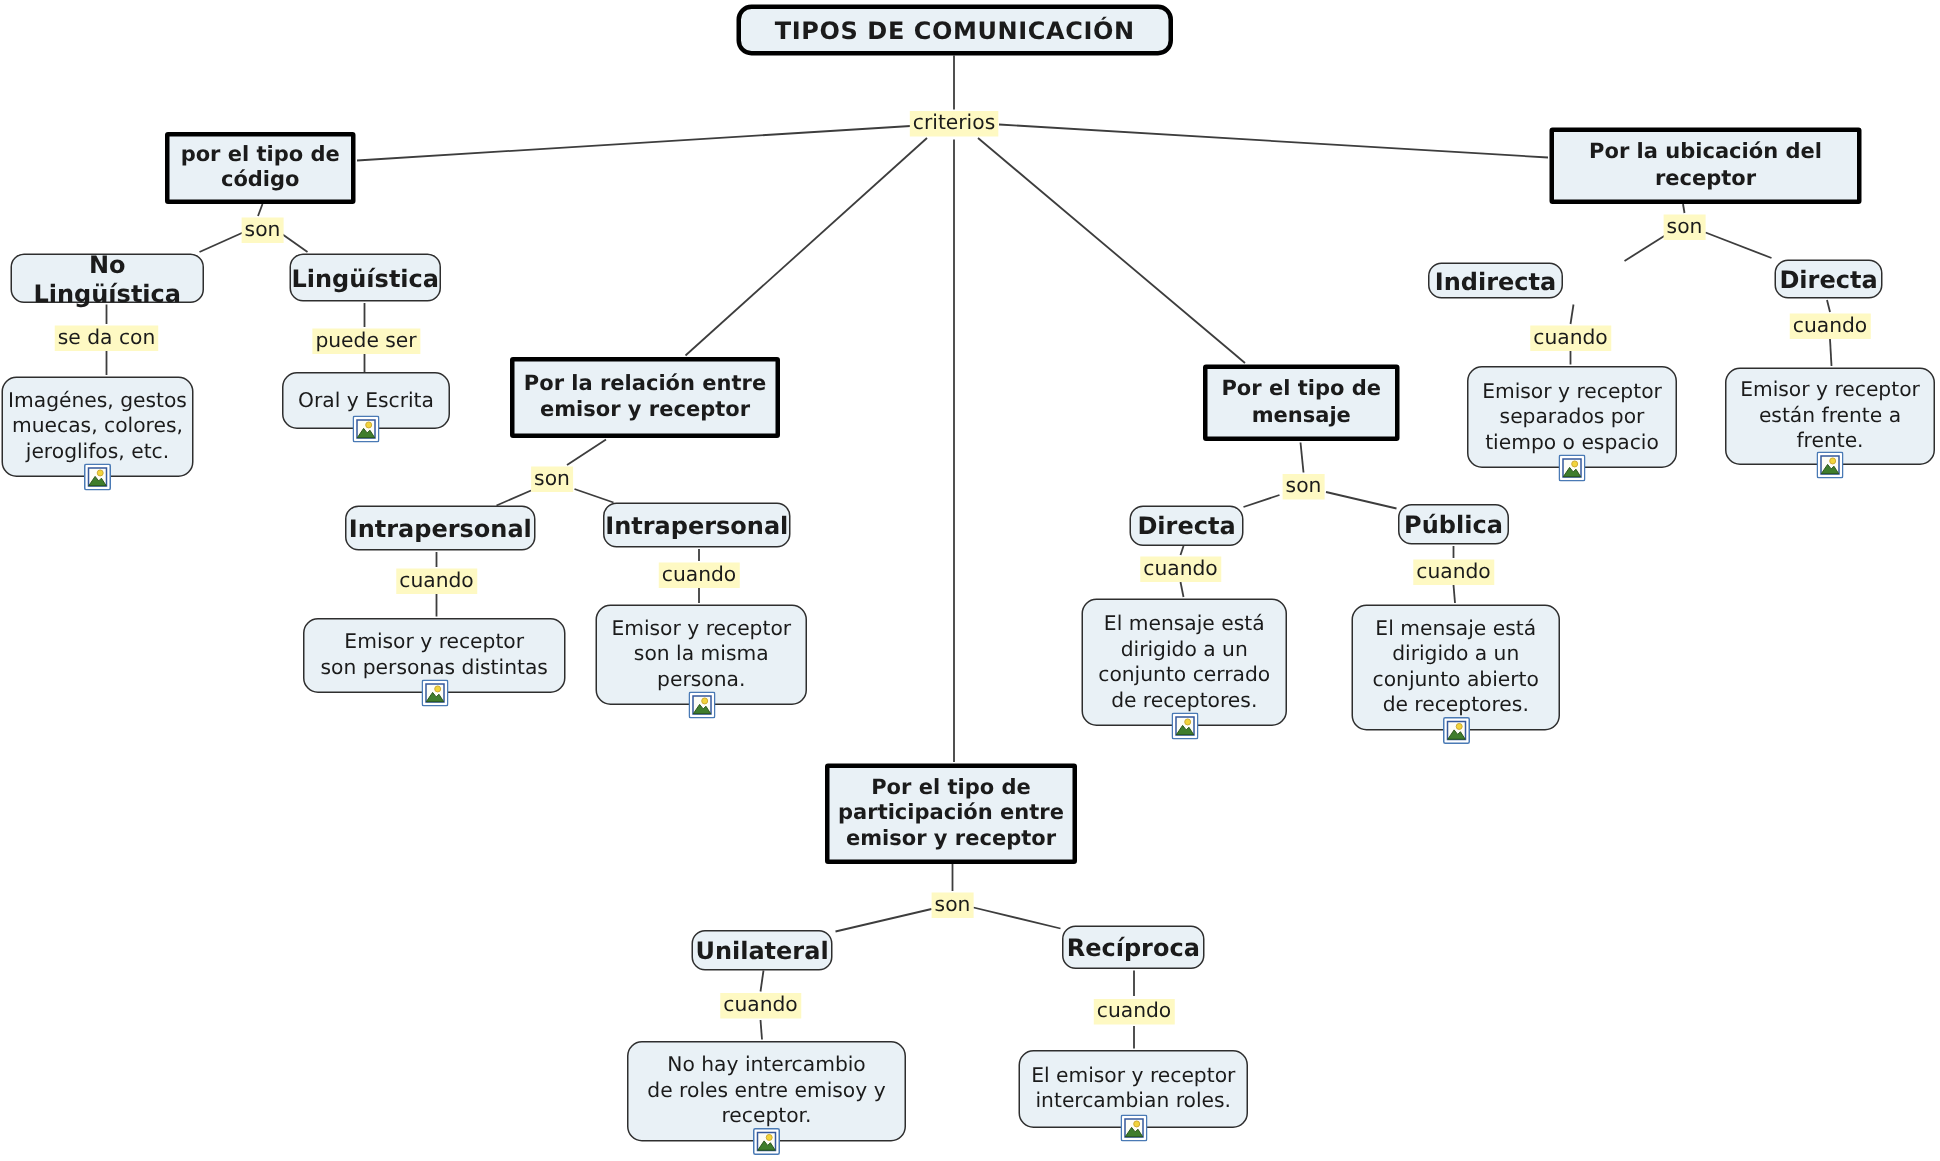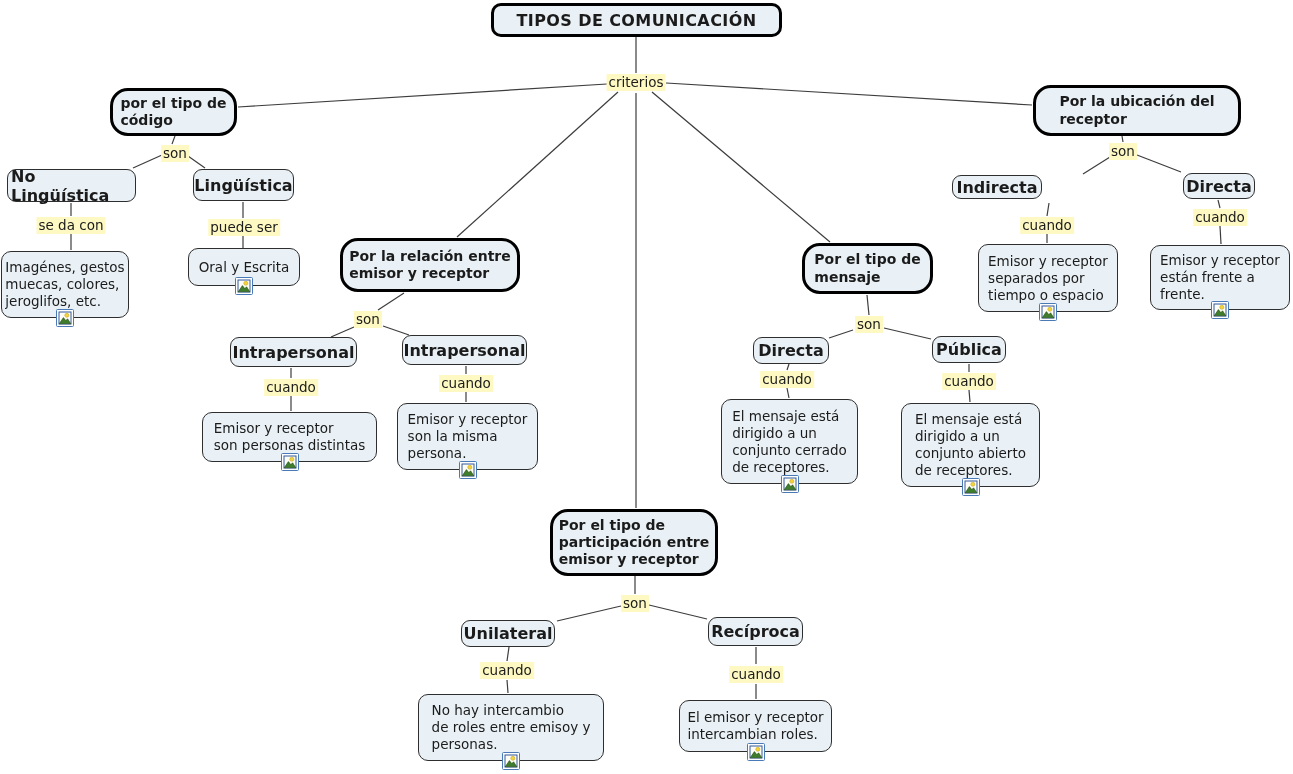--- a/index.html
+++ b/index.html
@@ -5,23 +5,23 @@
   html,body{margin:0;padding:0;background:#ffffff;}
   #canvas{
     position:relative;width:1293px;height:774px;background:#ffffff;
     font-family:"DejaVu Sans","Liberation Sans",sans-serif;color:#1b1b1b;overflow:hidden;
   }
   svg.wires{position:absolute;left:0;top:0;width:1293px;height:774px;}
   svg.wires line{stroke:#3d3d3d;stroke-width:1.2;}
   .cnode{
     position:absolute;box-sizing:border-box;background:#e9f1f6;
     border:1.5px solid #2e2e2e;border-radius:9px;
-    display:flex;align-items:center;justify-content:center;
+    display:flex;align-items:center;justify-content:center;text-align:center;
   }
-  .concept{border:3px solid #000000;border-radius:18px;font-weight:bold;font-size:14px;line-height:1.22;}
+  .concept{border:3px solid #000000;border-radius:2px;font-weight:bold;font-size:14px;line-height:1.22;}
   .name{font-weight:bold;font-size:16px;}
   .desc{font-size:13.5px;line-height:1.26;border-radius:10px;}
   .txt{white-space:pre-line;padding:0 3px;}
   #title-node{font-size:16px;font-weight:bold;letter-spacing:.4px;border:3px solid #000;border-radius:10px;}
   .llabel{
     position:absolute;transform:translateX(-50%);font-size:13.5px;line-height:17px;
     white-space:nowrap;background:#fef9c3;padding:0 2px;
   }
   .res-icon{position:absolute;left:50%;bottom:-10px;transform:translateX(-50%);width:18px;height:18px;line-height:0;}
 </style>
@@ -258,21 +258,21 @@
   </div>
   <div class="llabel" style="left:635px;top:595px">son</div>
 
   <div class="cnode name" style="left:461px;top:620px;width:94px;height:27px">
     <span class="txt">Unilateral</span>
   </div>
   <div class="llabel" style="left:507px;top:662px">cuando</div>
   <div class="cnode desc" style="left:418px;top:694px;width:186px;height:67px">
     <span class="txt">No hay intercambio
 de roles entre emisoy y
-personas.</span>
+receptor.</span>
     <span class="res-icon">
       <svg viewBox="0 0 18 18" width="18" height="18">
           <rect x="0.5" y="0.5" width="17" height="17" rx="1" fill="#ffffff" stroke="#4a7ab5"></rect>
           <rect x="3" y="3" width="12" height="12" fill="#fdfdf6" stroke="#35589c"></rect>
           <circle cx="10.8" cy="6.3" r="2" fill="#f2d43b" stroke="#caa42c" stroke-width="0.6"></circle>
           <path d="M3.2 14.8 L7.4 8.6 L9.8 11.6 L11.6 9.8 L14.8 14.8 Z" fill="#3f7d2c" stroke="#234d12" stroke-width="0.6"></path>
         </svg>
     </span>
   </div>
 

